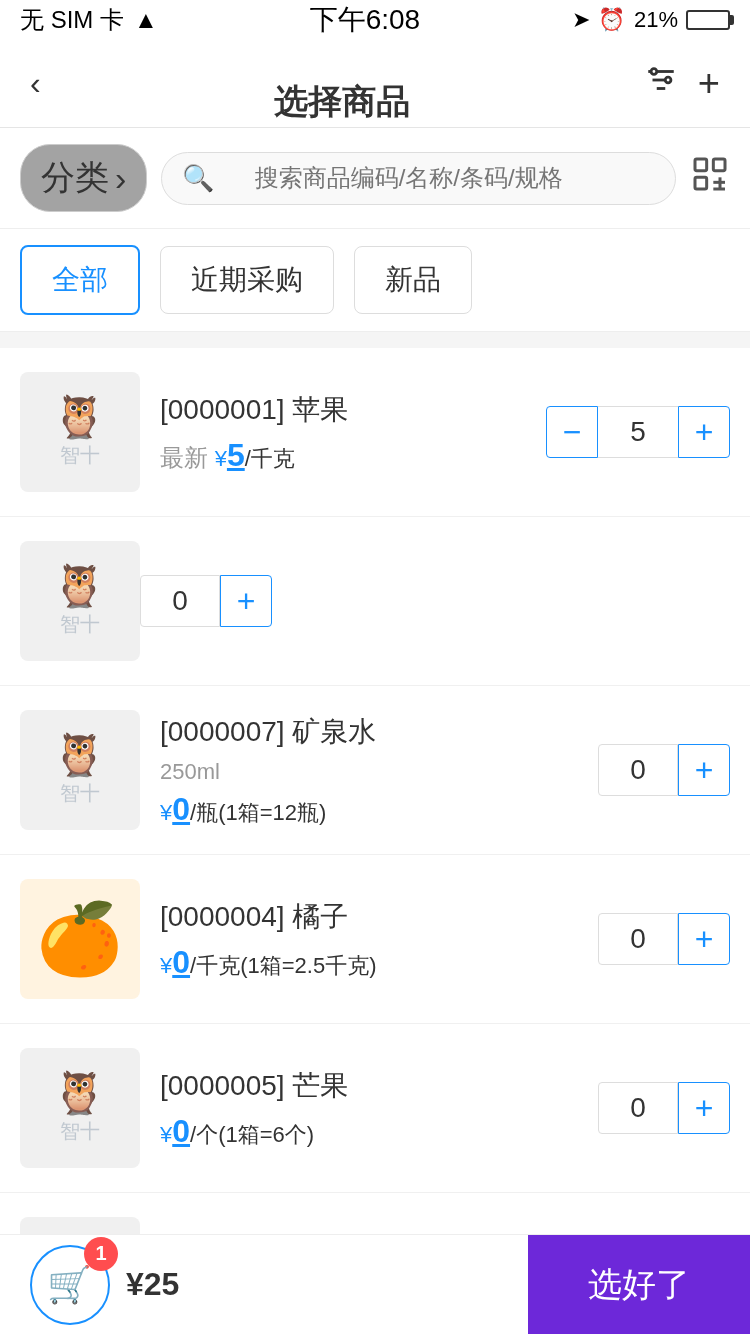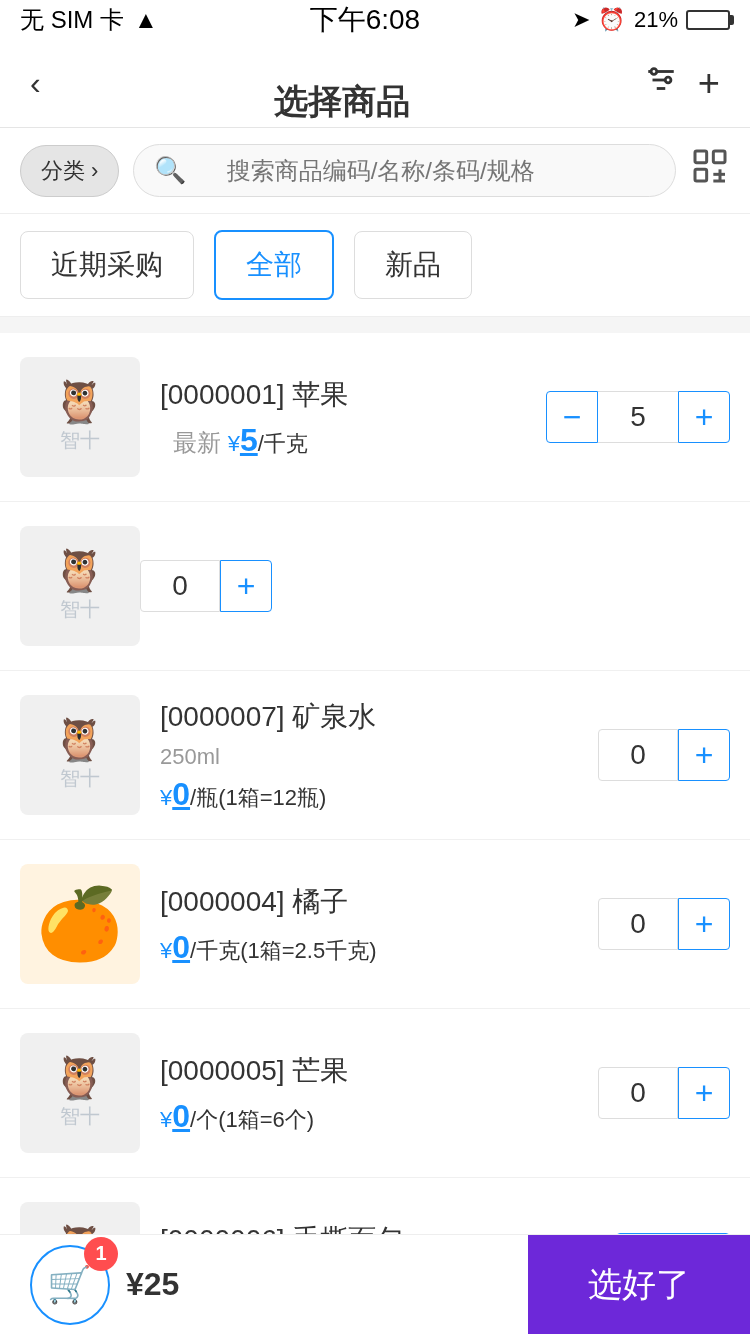--- a/index.html
+++ b/index.html
@@ -56,22 +56,22 @@
       background: #fff;
       padding: 16px 20px;
       display: flex;
       align-items: center;
       gap: 14px;
       border-bottom: 1px solid #eee;
     }
     .filter-category-btn {
       display: flex; align-items: center; gap: 6px;
       border: 1px solid #ccc; border-radius: 30px;
-      padding: 10px 20px; font-size: 22px; color: #333;
-      white-space: nowrap; background: #e5e5e5; cursor: pointer;
+      padding: 10px 20px; font-size: 34px; color: #333;
+      white-space: nowrap; background: #a3a3a3; cursor: pointer;
     }
     .search-box {
       flex: 1; display: flex; align-items: center;
       border: 1px solid #ddd; border-radius: 30px;
       padding: 10px 20px; background: #f9f9f9; gap: 10px;
     }
     .search-box input {
       border: none; background: transparent; font-size: 24px;
       color: #999; outline: none; width: 100%; margin-left: 30px;
     }
@@ -115,21 +115,21 @@
       display: flex; flex-direction: column; align-items: center; justify-content: center;
       width: 100%; height: 100%; color: #c0c8d0;
     }
     .owl-icon { font-size: 42px; line-height: 1; }
     .owl-label { font-size: 20px; margin-top: 4px; }
 
     .product-info { flex: 1; padding: 0 20px; min-width: 0; }
     .product-name { font-size: 28px; color: #333; font-weight: 500; margin-bottom: 8px; }
     .product-spec { font-size: 22px; color: #999; margin-bottom: 6px; }
     .product-price { font-size: 24px; color: #333; }
-    .product-price .label { color: #999; margin-left: 13px; }
+    .product-price .label { color: #999; }
     .product-price .currency { color: #1890ff; font-size: 22px; }
     .product-price .amount { color: #1890ff; font-size: 32px; font-weight: 600; text-decoration: underline; }
     .product-price .unit { color: #333; font-size: 22px; }
 
     .product-qty {
       display: flex; align-items: center; gap: 0; flex-shrink: 0;
     }
     .qty-btn {
       width: 52px; height: 52px; border: 1.5px solid #1890ff;
       background: #fff; color: #1890ff; font-size: 32px; font-weight: 300;
@@ -237,22 +237,22 @@
       <rect x="3" y="14" width="7" height="7" rx="1"></rect>
       <line x1="14" y1="14" x2="14" y2="14"></line>
       <line x1="14" y1="17" x2="21" y2="17"></line>
       <line x1="18" y1="14" x2="18" y2="21"></line>
       <line x1="14" y1="21" x2="21" y2="21"></line>
     </svg>
   </span>
 </div>
 
 <div class="category-tabs">
+  <button class="tab-btn active">全部</button>
   <button class="tab-btn">近期采购</button>
-  <button class="tab-btn active">全部</button>
   <button class="tab-btn">新品</button>
 </div>
 
 <div class="divider"></div>
 
 <div class="product-list">
 
   <div class="product-item">
     <div class="product-thumb">
       <div class="owl-placeholder">

